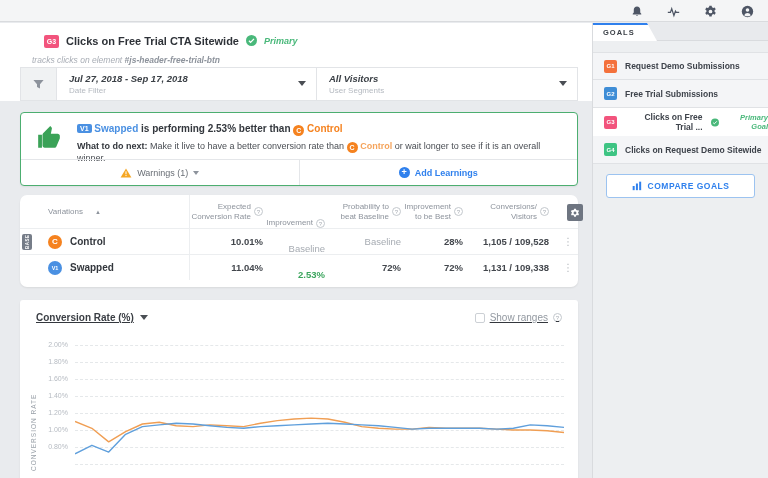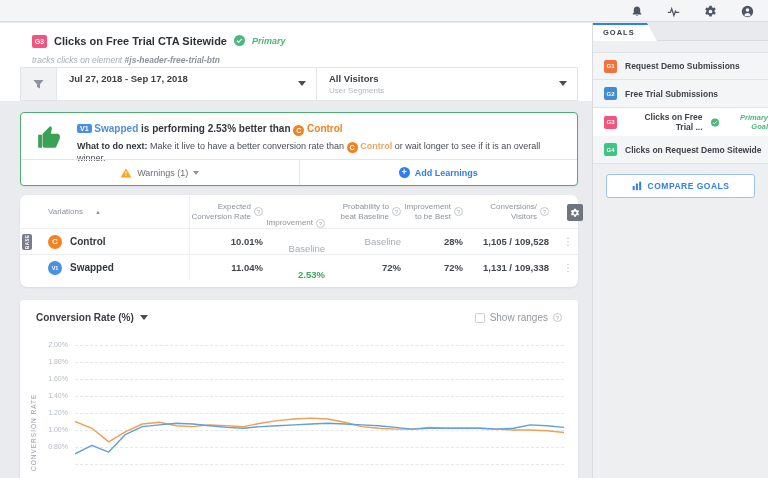--- a/index.html
+++ b/index.html
@@ -9,38 +9,38 @@
   
   .topbar { position:absolute; left:0; top:0; width:768px; height:22px;
     background:#f4f5f6; border-bottom:1px solid #d9dbde;
     display:flex; justify-content:flex-end; align-items:flex-end; padding:0 14px 3px 0; gap:24px; }
   .topbar svg { display:block; }
 
   
   .main { position:absolute; left:0; top:23px; width:592px; bottom:0; overflow:hidden; }
 
   .header-section { position:relative; background:#fff; height:78px; }
-  .title-row { display:flex; align-items:center; gap:7px; padding:9px 0 0 32px; }
+  .title-row { display:flex; align-items:center; gap:7px; padding:9px 0 0 44px; }
   .goal-badge { display:inline-flex; align-items:center; justify-content:center;
     min-width:15px; height:13px; padding:0 2px; border-radius:2px; color:#fff;
     font-size:7px; font-weight:bold; }
   .g3 { background:#f2547d; } .g1 { background:#f4713c; } .g2 { background:#3e8dd6; } .g4 { background:#3ec483; }
   .page-title { font-size:11px; font-weight:bold; color:#2e3238; }
   .primary-label { font-size:9px; font-style:italic; color:#49b87a; font-weight:bold; }
   .subtitle { padding:5px 0 0 32px; font-size:8.5px; font-style:italic; color:#a8adb5; }
   .subtitle b { color:#8d939c; }
 
   .filter-bar { position:absolute; left:20px; top:44px; width:558px; height:34px;
     background:#fff; border:1px solid #e2e4e7; display:flex; }
   .funnel-box { width:36px; background:#f0f2f3; border-right:1px solid #e2e4e7;
     display:flex; align-items:center; justify-content:center; }
   .filter-seg { position:relative; padding:5px 10px 0 12px; }
   .filter-seg.date { width:260px; border-right:1px solid #e2e4e7; }
   .filter-seg.users { flex:1; }
-  .filter-value { font-size:9.5px; font-weight:bold; color:#3b4046; }
+  .filter-value { font-size:9.5px; font-weight:bold; color:#3b4046;font-style:italic; }
   .filter-label { font-size:8px; color:#b4b9c0; margin-top:2px; }
   .caret { position:absolute; right:10px; top:13px; width:0; height:0;
     border-left:4px solid transparent; border-right:4px solid transparent; border-top:5px solid #4a4e54; }
 
   
   .banner { position:absolute; left:20px; top:89px; width:558px; height:74px;
     background:#fff; border:1px solid #4cae70; border-radius:4px; box-shadow:0 1px 2px rgba(0,0,0,.06); }
   .banner-body { display:flex; }
   .thumb-col { width:56px; display:flex; justify-content:center; padding-top:12px; }
   .banner-line1 { margin-top:10px; font-size:10px; font-weight:bold; color:#33373d; }
@@ -90,21 +90,21 @@
   .kebab { color:#b4b8bd; font-size:10px; line-height:1; letter-spacing:0; cursor:pointer; }
   .base-tag { position:absolute; left:2px; top:5px; width:10px; height:16px; background:#767d88;
     border-radius:2px; color:#fff; font-size:4.5px; font-weight:bold; letter-spacing:.5px;
     writing-mode:vertical-rl; transform:rotate(180deg); display:flex; align-items:center; justify-content:center; }
   .table-gear { position:absolute; right:-5px; top:9px; width:16px; height:17px; background:#6e7581;
     border-radius:2px; display:flex; align-items:center; justify-content:center; cursor:pointer; }
 
   
   .chart-card { position:absolute; left:20px; top:277px; width:558px; height:210px;
     background:#fff; border-radius:3px; box-shadow:0 1px 2px rgba(0,0,0,.08); }
-  .chart-head { display:flex; justify-content:space-between; align-items:flex-start; padding:12px 16px 0 16px; }
+  .chart-head { display:flex; justify-content:space-between; align-items:flex-start; padding:12px 16px 0 16px;text-decoration:underline; }
   .chart-title-wrap { display:flex; align-items:center; gap:6px; cursor:pointer; }
   .chart-title { font-size:10px; font-weight:bold; color:#3a3e44; }
   .title-caret { width:0; height:0; border-left:4px solid transparent; border-right:4px solid transparent;
     border-top:5px solid #4a4e54; }
   .ranges-wrap { display:flex; align-items:center; gap:5px; }
   .checkbox { width:10px; height:10px; border:1px solid #ccd0d5; border-radius:2px; background:#fff; cursor:pointer; }
   .ranges-label { font-size:10px; color:#9298a0; }
   .plot { position:relative; margin-top:4px; height:170px; }
   .gridline { position:absolute; left:55px; right:14px; height:0; border-top:1px dashed #e5e8ea; }
   .ytick { position:absolute; left:0; width:48px; text-align:right; font-size:7px; color:#b6bbc2; }
@@ -184,20 +184,21 @@
     </div>
 
     <div class="filter-bar">
       <div class="funnel-box">
         <svg width="13" height="13" viewBox="0 0 14 14">
             <path d="M1.5 2.2h11L8.6 6.8v4.4L5.4 9.6V6.8z" fill="#8d939c"></path>
           </svg>
       </div>
       <div class="filter-seg date">
         <div class="filter-value">Jul 27, 2018 - Sep 17, 2018</div>
+        <div class="filter-label">Date Filter</div>
         <span class="caret"></span>
       </div>
       <div class="filter-seg users">
         <div class="filter-value">All Visitors</div>
         <div class="filter-label">User Segments</div>
         <span class="caret"></span>
       </div>
     </div>
   </div>
 

